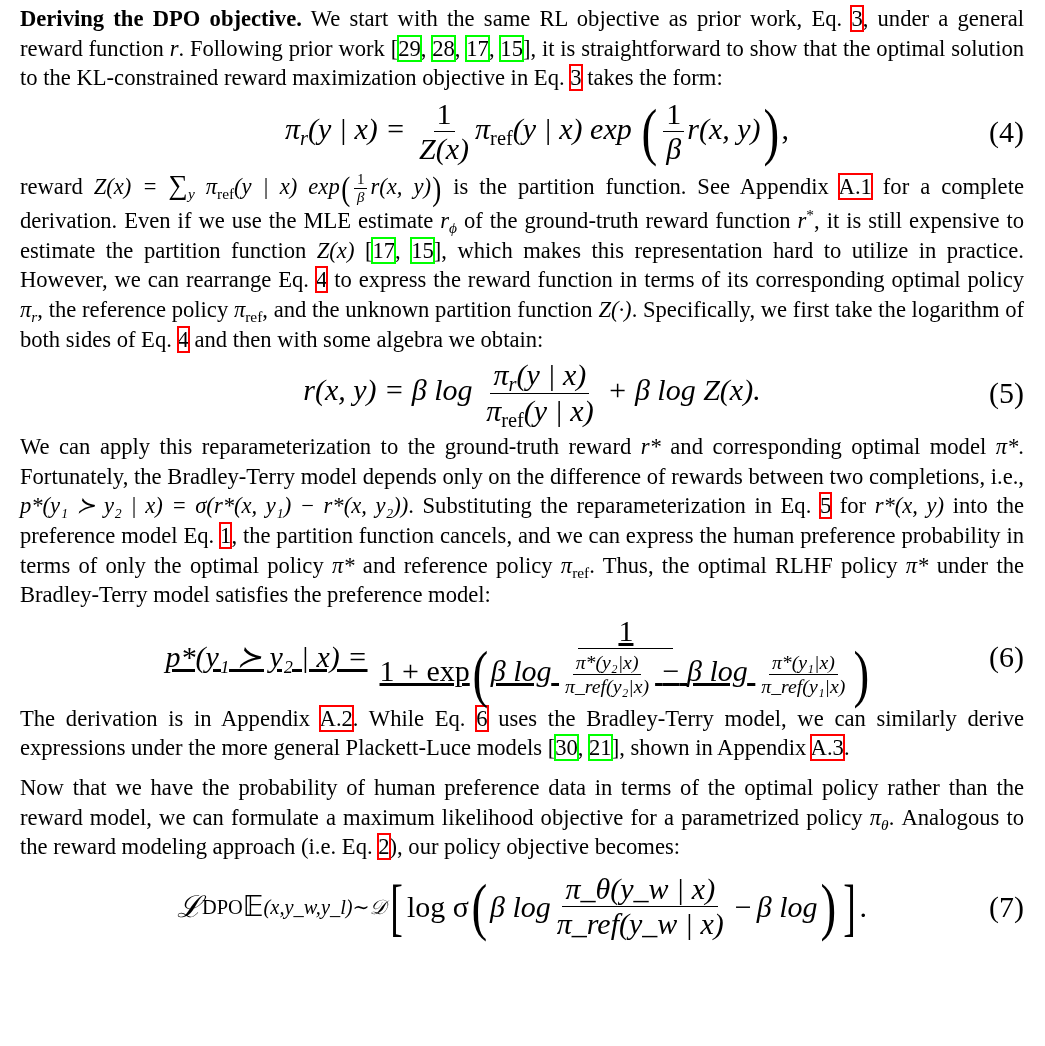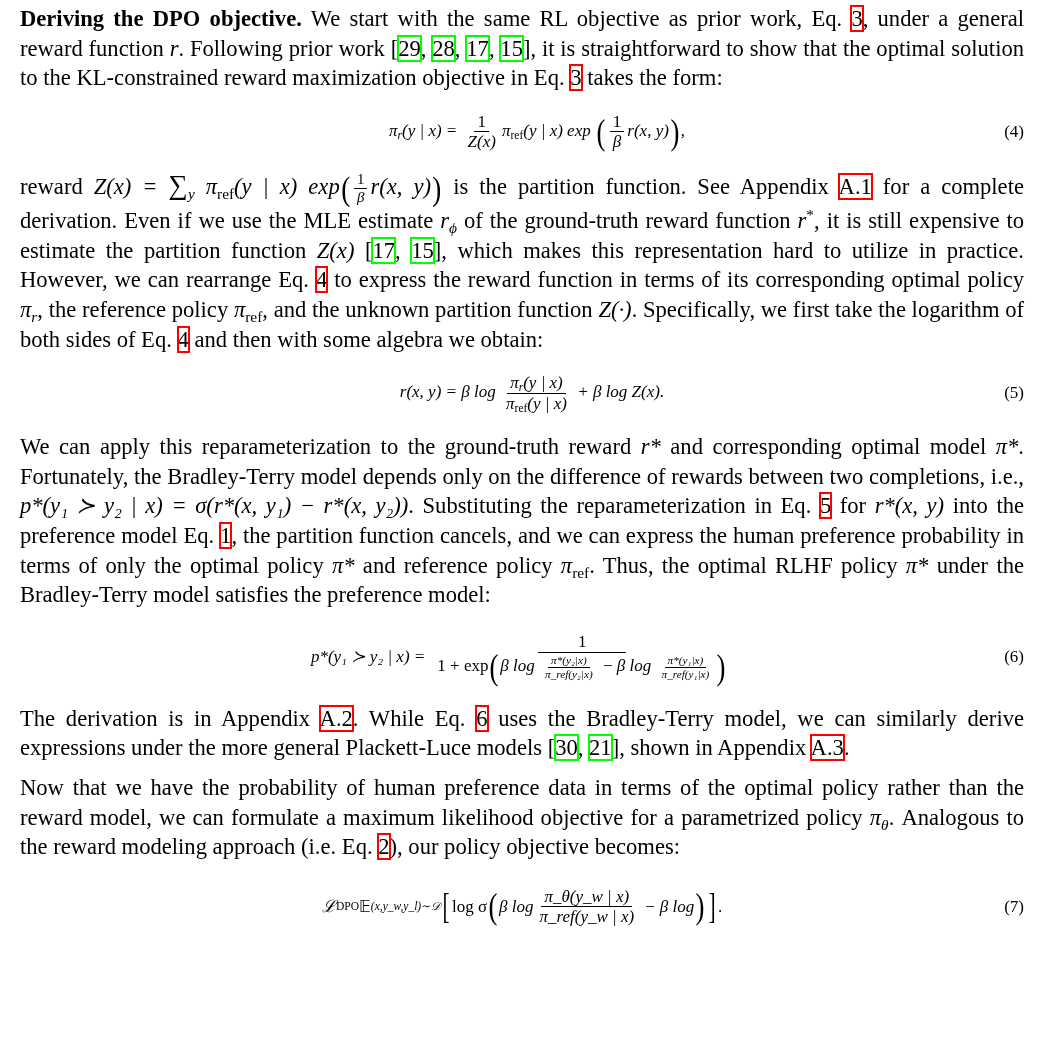--- a/index.html
+++ b/index.html
@@ -20,21 +20,21 @@
   .ref-eq, .ref-app {
     outline: 2px solid #ff0000; outline-offset: -1px; cursor: pointer;
     color: #000; text-decoration: none;
   }
   .ref-cite {
     outline: 2px solid #00ff00; outline-offset: -1px; cursor: pointer;
     color: #000; text-decoration: none; margin-top: 18px;
   }
   .eq {
     position: relative; display: flex; align-items: center; justify-content: center;
-    font-size: 17px;
+    font-size: 30px;
   }
   .eq .num { position: absolute; right: 0; top: 50%; transform: translateY(-50%); }
   .frac { display: inline-flex; flex-direction: column; align-items: center; vertical-align: middle; margin: 0 3px; }
   .frac .n { border-bottom: 1.3px solid #000; padding: 0 3px; line-height: 1.15; text-align: center; }
   .frac .d { padding: 0 3px; line-height: 1.15; text-align: center; }
   .frac.small { font-size: 0.66em; }
   .big { font-size: 2.1em; line-height: 0.8; vertical-align: middle; transform: scaleX(0.75); display: inline-block; font-weight: 300; }
   .mid { font-size: 1.5em; line-height: 0.8; vertical-align: middle; display: inline-block; transform: scaleX(0.8); }
   .bb { font-family: "DejaVu Sans", sans-serif; font-size: 0.95em; }
   .cal { font-style: italic; font-family: "DejaVu Serif", serif; }
@@ -74,21 +74,21 @@
           <span class="n"><i class="m">π</i><sub><i class="m">r</i></sub><i class="m">(y | x)</i></span>
           <span class="d"><i class="m">π</i><sub>ref</sub><i class="m">(y | x)</i></span>
         </span>
       <i class="m">+ β log Z(x).</i>
     </span>
     <span class="num">(5)</span>
   </div>
 
   <p class="para"><span>We can apply this reparameterization to the ground-truth reward </span><i class="m">r*</i><span> and corresponding optimal model </span><i class="m">π*</i><span>. Fortunately, the Bradley-Terry model depends only on the difference of rewards between two completions, i.e., </span><i class="m">p*(y₁ ≻ y₂ | x) = σ(r*(x, y₁) − r*(x, y₂))</i><span>. Substituting the reparameterization in Eq. </span><a class="ref-eq">5</a><span> for </span><i class="m">r*(x, y)</i><span> into the preference model Eq. </span><a class="ref-eq">1</a><span>, the partition function cancels, and we can express the human preference probability in terms of only the optimal policy </span><i class="m">π*</i><span> and reference policy </span><i class="m">π</i><sub>ref</sub><span>. Thus, the optimal RLHF policy </span><i class="m">π*</i><span> under the Bradley-Terry model satisfies the preference model:</span></p>
 
-  <div class="eq" style="height:94px; padding-left:0;">
+  <div class="eq" style="height:94px; padding-left:0;text-decoration:underline;">
     <span class="nowrap" style="display:inline-flex; align-items:center;">
       <i class="m" style="margin-right:6px;">p*(y₁ ≻ y₂ | x) =</i>
       <span class="frac">
         <span class="n" style="padding:0 40px;">1</span>
         <span class="d" style="white-space:nowrap;"><span>1 + exp</span><span class="big">(</span><i class="m">β log</i>
           <span class="frac small">
               <span class="n"><i class="m">π*(y₂|x)</i></span>
               <span class="d"><i class="m">π_ref(y₂|x)</i></span>
             </span>
           <span>−</span> <i class="m">β log</i>

